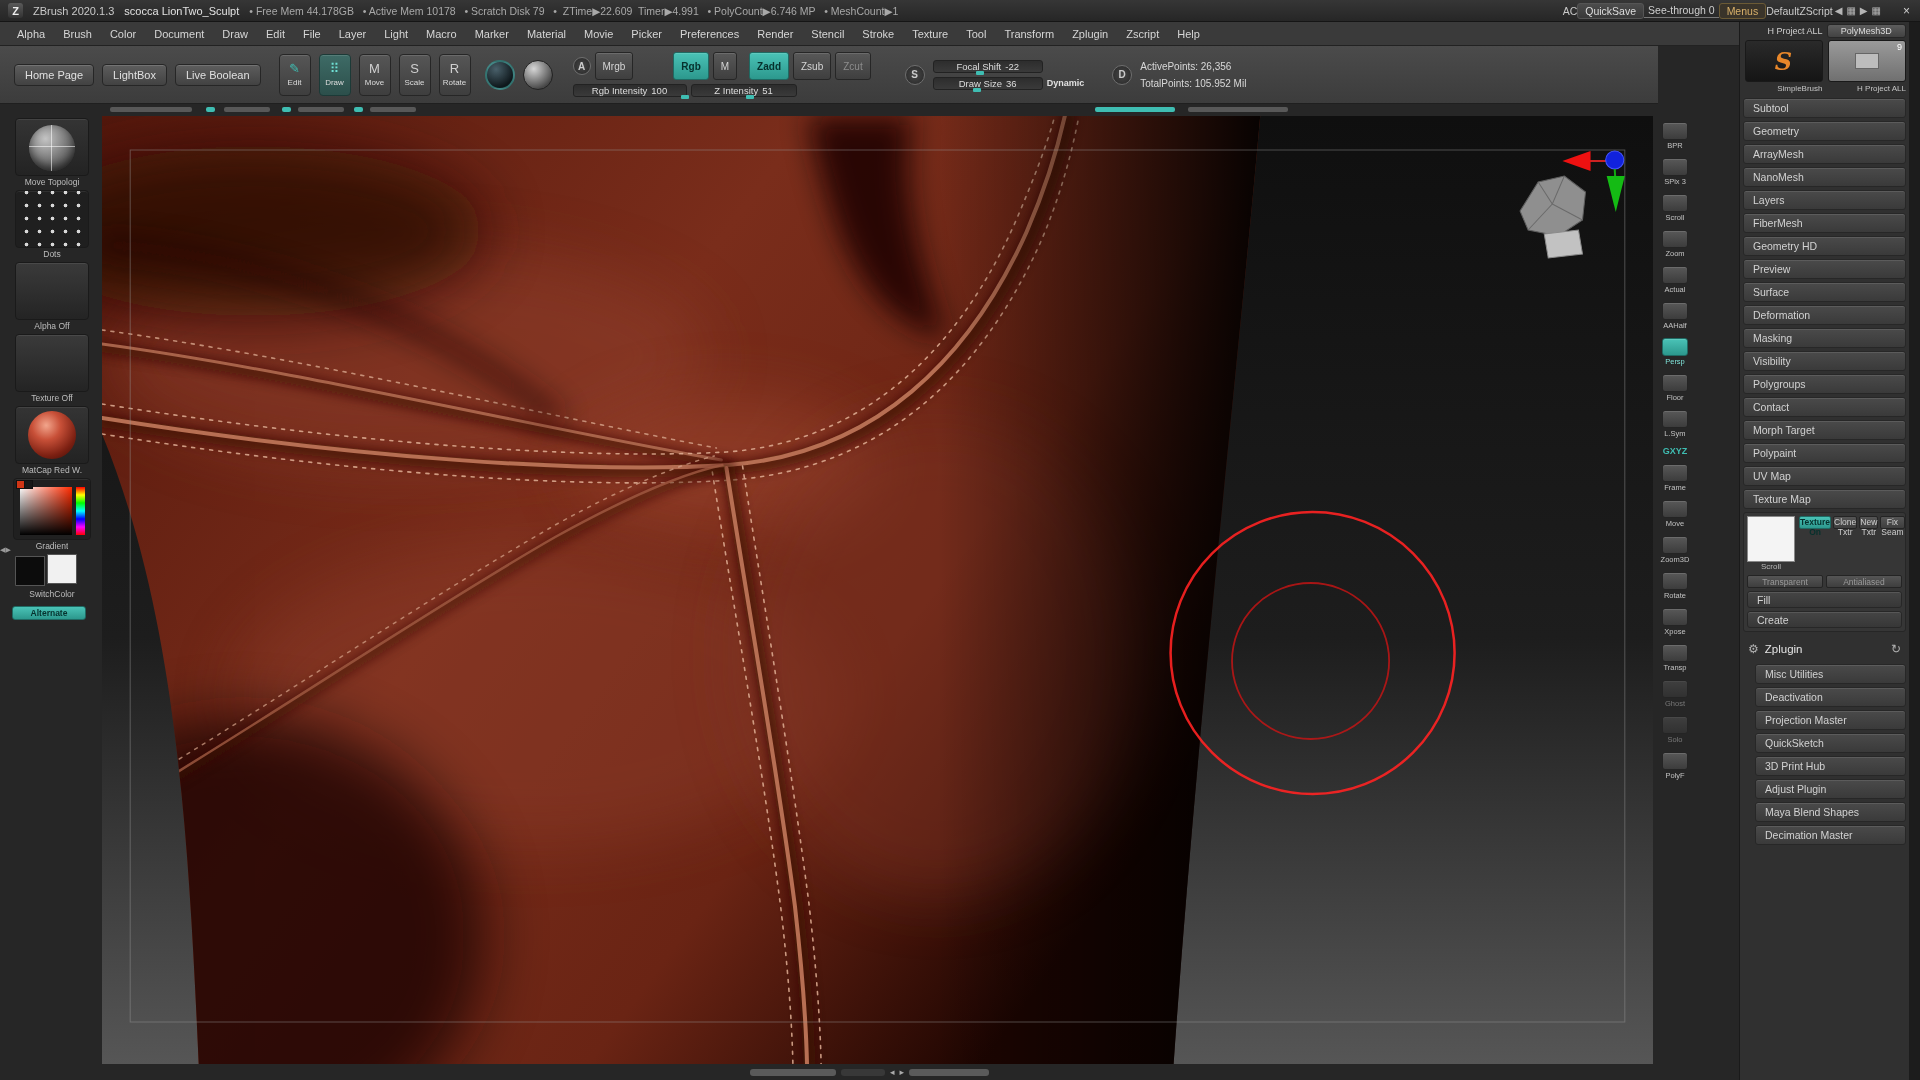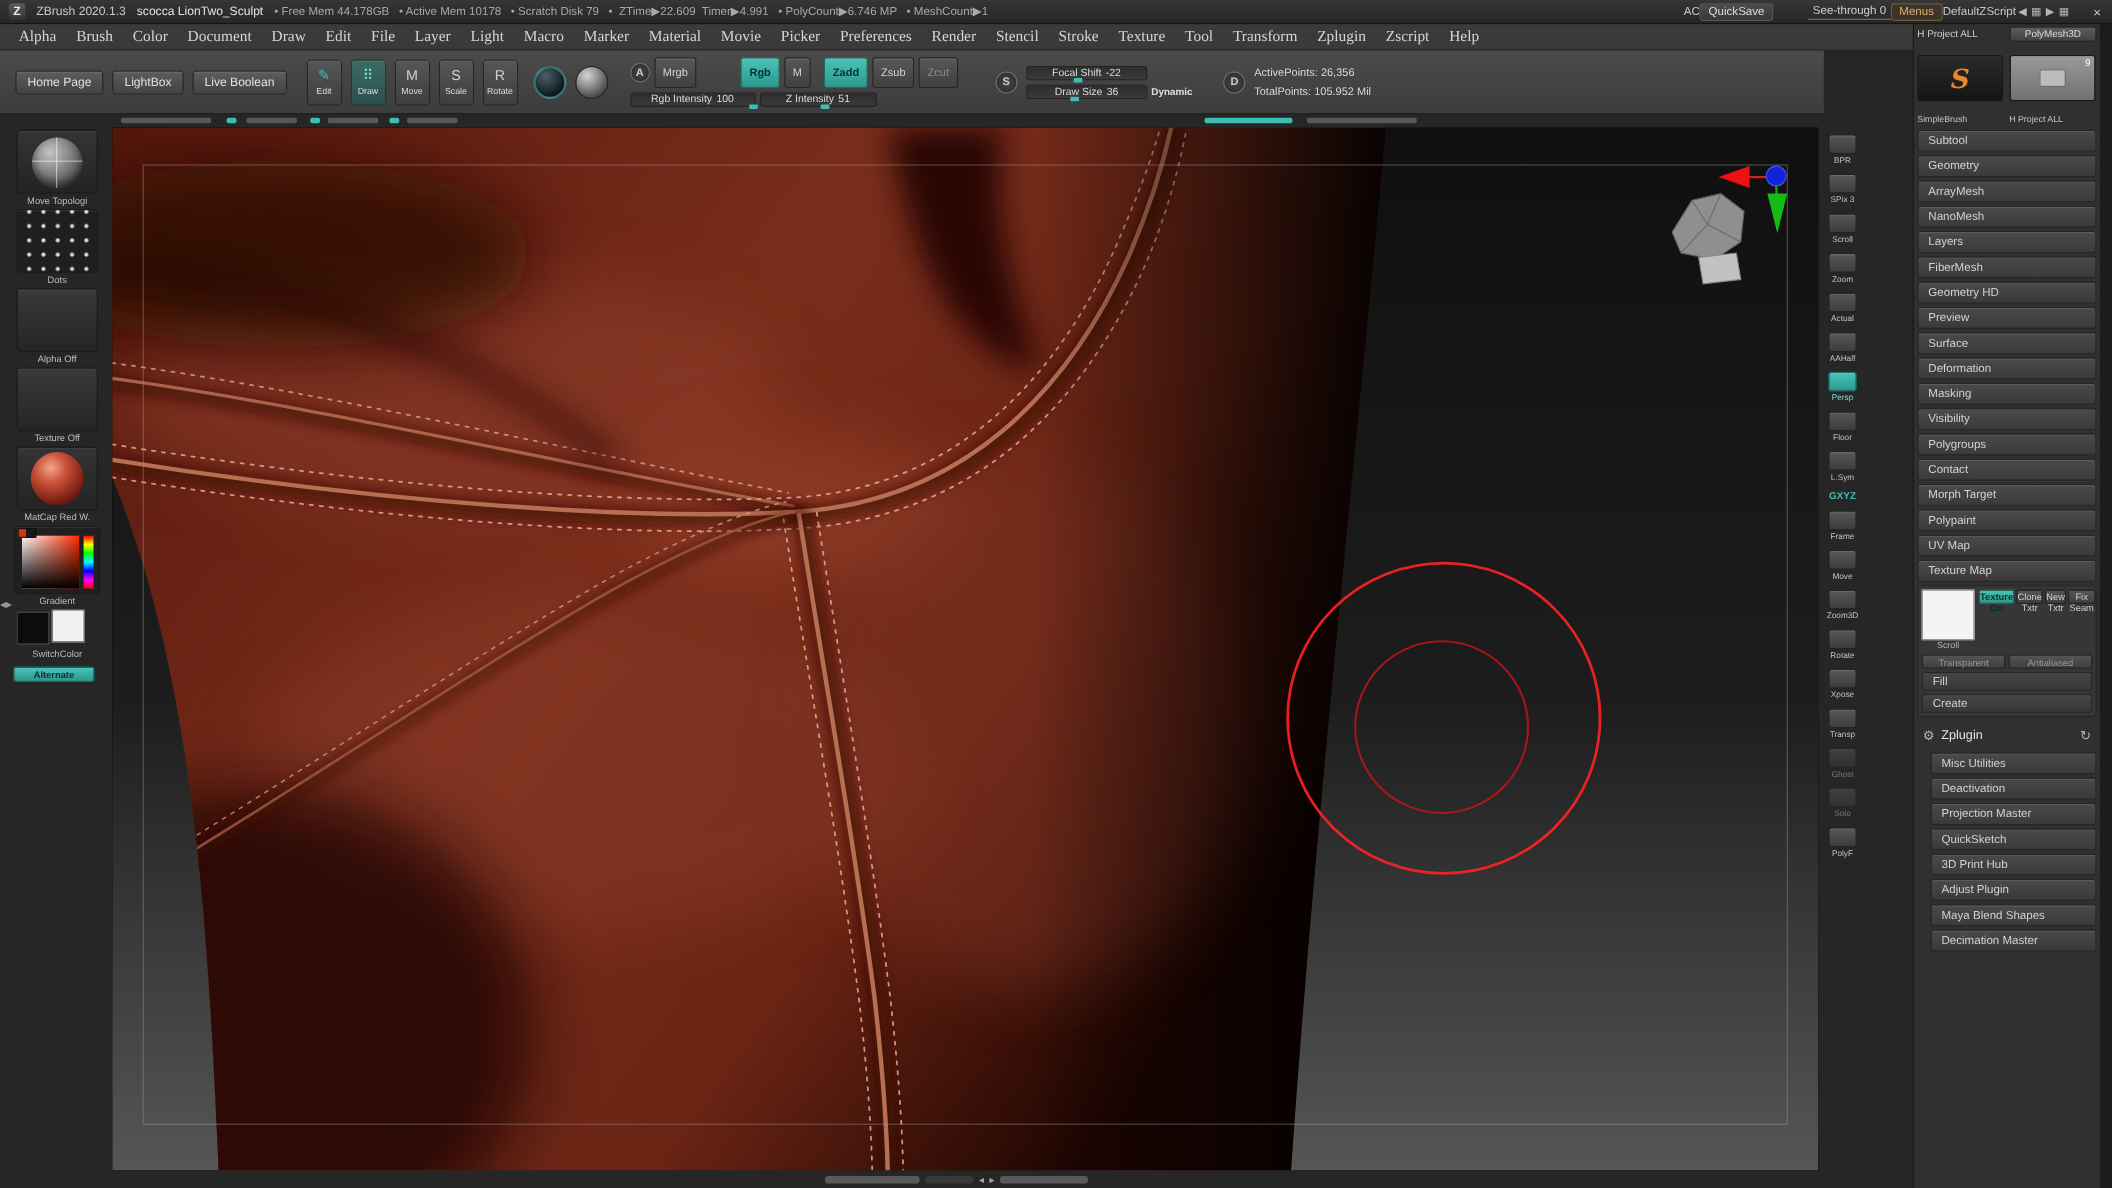--- a/index.html
+++ b/index.html
@@ -12,31 +12,31 @@
 
   
   .titlebar { height:22px; background:linear-gradient(#363636,#262626); border-bottom:1px solid #151515;
     display:flex; align-items:center; padding:0 8px; gap:10px; font-size:11px; color:#c9c9c9; flex:0 0 auto; }
   .zlogo { width:15px; height:15px; border-radius:3px; background:linear-gradient(#5a5a5a,#333);
     color:#eee; font-weight:bold; font-size:11px; display:flex; align-items:center; justify-content:center; }
   .tb-doc { color:#e2e2e2; }
   .tb-stats { color:#a8a8a8; white-space:pre; font-size:10.5px; }
   .tb-right { margin-left:auto; display:flex; align-items:center; gap:0; font-size:10.5px; }
   .tb-chip { padding:1px 7px; border:1px solid #555; border-radius:3px; background:linear-gradient(#4c4c4c,#383838); color:#ddd; }
-  .seethrough { border-bottom:1px solid #777; padding:0 4px 1px 4px; color:#cfcfcf;margin-left:32px; }
+  .seethrough { border-bottom:1px solid #777; padding:0 4px 1px 4px; color:#cfcfcf; }
   .menus-chip { color:#d8b06a; border:1px solid #6b5a35; border-radius:3px; padding:1px 7px; background:#3a342a; }
   .win-ico { color:#b5b5b5; font-size:10px; padding:0 2px; }
   .close-ico { margin-left:18px; color:#cfcfcf; font-size:12px; }
 
   .body-row { flex:1; display:flex; min-height:0; }
   .left-col { width:1739px; flex:0 0 auto; display:flex; flex-direction:column; background:#262626; }
 
   
   .menubar { height:24px; background:#3a3a3a; border-bottom:1px solid #222; display:flex; align-items:center; padding:0 8px; flex:0 0 auto; }
-  .menu-item { font-size:14px; color:#d6d6d6; padding:4px 9px;font-family:Liberation Serif, serif; }
+  .menu-item { font-size:11px; color:#d6d6d6; padding:4px 9px; }
 
   
   .toolbar { height:58px; width:1658px; background:linear-gradient(#4b4b4b,#3c3c3c); border-bottom:1px solid #1f1f1f;
     display:flex; align-items:center; gap:8px; padding:16px 14px; flex:0 0 auto; }
   .tb-btn { height:22px; padding:0 10px; border-radius:4px; border:1px solid #262626; color:#e0e0e0; font-size:11px;
     background:linear-gradient(#5d5d5d,#424242); box-shadow:inset 0 1px rgba(255,255,255,.14); }
   .icon-btn { width:32px; height:42px; border-radius:4px; border:1px solid #262626; display:flex; flex-direction:column;
     align-items:center; justify-content:center; gap:2px; background:linear-gradient(#565656,#3e3e3e);
     color:#ddd; font-size:8px; box-shadow:inset 0 1px rgba(255,255,255,.12); }
   .icon-btn .glyph { font-size:13px; line-height:14px; color:#cfcfcf; }
@@ -122,21 +122,21 @@
   
   .bottombar { height:16px; flex:0 0 auto; display:flex; align-items:center; justify-content:center; gap:5px; }
   .bb-bar { height:7px; border-radius:3px; background:#5a5a5a; }
   .bb-bar.darkbar { background:#383838; }
   .bb-arrow { font-size:9px; color:#aaa; line-height:10px; }
 
   
   .right-panel { width:170px; flex:0 0 auto; background:#303030; border-left:1px solid #1a1a1a;
     display:flex; flex-direction:column; padding:2px 3px; overflow:hidden; }
   .panel-top { display:flex; gap:4px; margin-bottom:4px; }
-  .pt-col { width:50%; display:flex; flex-direction:column; align-items:flex-start; gap:12px; }
+  .pt-col { width:50%; display:flex; flex-direction:column; align-items:flex-end; gap:2px; }
   .pt-label { font-size:9px; color:#cfcfcf; height:14px; line-height:14px; }
   .pm3d { width:100%; height:14px; font-size:9px; border-radius:3px; border:1px solid #262626; color:#ddd;
     background:linear-gradient(#5d5d5d,#424242); }
   .thumb-lg { width:78px; height:42px; border-radius:3px; border:1px solid #191919; position:relative; overflow:hidden; }
   .thumb-lg.brush { background:linear-gradient(#2a2a2a,#151515); display:flex; align-items:center; justify-content:center; }
   .sglyph { color:#e8872a; font-size:24px; font-weight:bold; font-family:"DejaVu Serif", serif; font-style:italic; }
   .thumb-lg.tool { background:linear-gradient(#9a9a9a,#707070); }
   .badge9 { position:absolute; right:3px; top:1px; font-size:9px; color:#fff; }
   .tool-mini { position:absolute; left:26px; top:12px; width:24px; height:16px; background:#bdbdbd; border:1px solid #666; }
   .pt-thumb-label { font-size:8px; color:#c5c5c5; height:10px; line-height:10px; }

